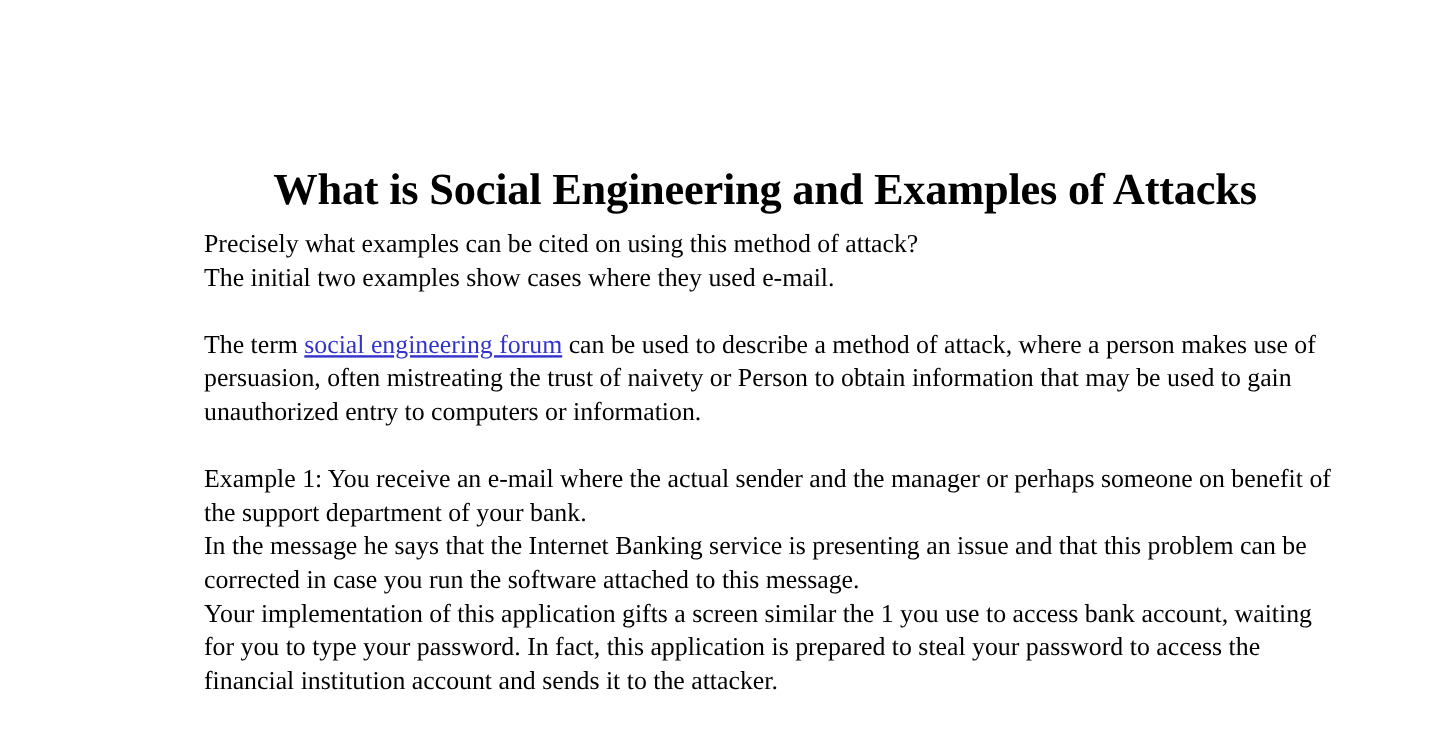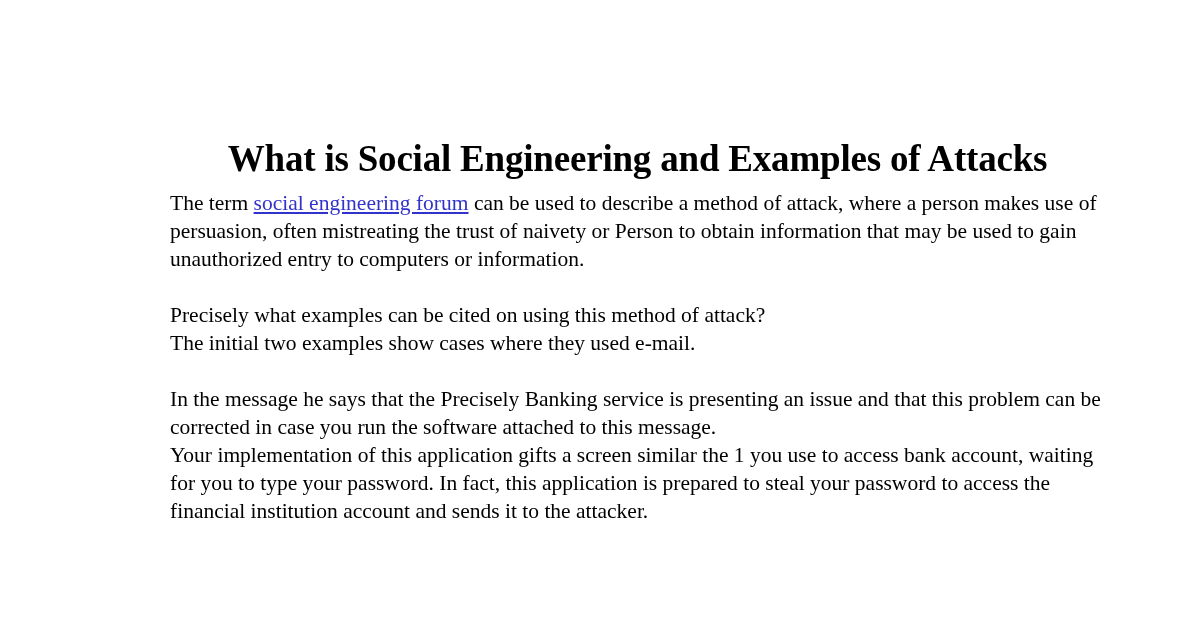--- a/index.html
+++ b/index.html
@@ -63,28 +63,29 @@
 </style>
 </head>
 <body>
 
 <div class="page">
 
   <h1 class="doc-title">What is Social Engineering and Examples of Attacks</h1>
 
   <div class="body-copy">
 
-    <p class="para"><span>The term </span><a class="inline-link" href="#">social engineering forum</a><span> can be used to describe a method of attack, where a person makes use of persuasion, often mistreating the trust of naivety or Person to obtain information that may be used to gain unauthorized entry to computers or information.</span></p>
-
     <p class="para">
       <span class="line">Precisely what examples can be cited on using this method of attack?</span>
       <span class="line">The initial two examples show cases where they used e-mail.</span>
     </p>
 
+    <p class="para"><span>The term </span><a class="inline-link" href="#">social engineering forum</a><span> can be used to describe a method of attack, where a person makes use of persuasion, often mistreating the trust of naivety or Person to obtain information that may be used to gain unauthorized entry to computers or information.</span></p>
+
 
     <p class="para">
-      <span class="line">In the message he says that the Precisely Banking service is presenting an issue and that this problem can be corrected in case you run the software attached to this message.</span>
+      <span class="line">Example 1: You receive an e-mail where the actual sender and the manager or perhaps someone on benefit of the support department of your bank.</span>
+      <span class="line">In the message he says that the Internet Banking service is presenting an issue and that this problem can be corrected in case you run the software attached to this message.</span>
       <span class="line">Your implementation of this application gifts a screen similar the 1 you use to access bank account, waiting for you to type your password. In fact, this application is prepared to steal your password to access the financial institution account and sends it to the attacker.</span>
     </p>
 
   </div>
 
 </div>
 
 </body></html>

